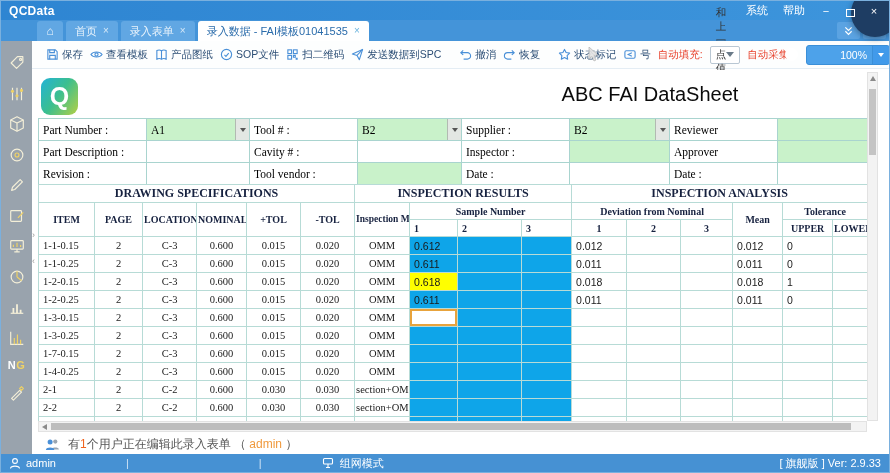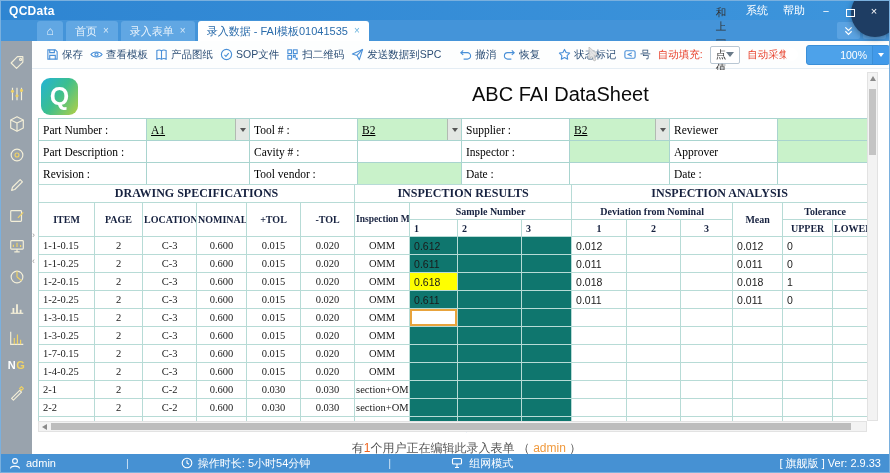--- a/index.html
+++ b/index.html
@@ -52,61 +52,61 @@
     font-size:10.5px;display:flex;align-items:center;padding-left:28px;}
   .zoombtn .zl{padding:0 5px;}
   .zoombtn .zc{padding:0 5px;border-left:1px solid #3a8fd8;height:100%;display:flex;align-items:center;background:#419aea;}
   .zoombtn .zc .caret{border-top-color:#fff;border-left-width:3.5px;border-right-width:3.5px;border-top-width:4px;}
   .ghost-cursor{position:absolute;left:556px;top:6px;opacity:.9;}
   
   .content{position:absolute;top:29px;left:0;right:0;bottom:0;background:#fff;}
   .logo{position:absolute;left:9px;top:8px;width:37px;height:37px;border-radius:9px;
     background:linear-gradient(125deg,#25b4cf 5%,#3cbf8e 48%,#a8ce4b 95%);
     display:flex;align-items:center;justify-content:center;color:#fff;font-size:25px;font-weight:bold;}
-  .sheet-title{position:absolute;left:440px;top:13px;width:356px;font-size:20px;color:#0a0a0a;}
+  .sheet-title{position:absolute;left:440px;top:13px;width:356px;text-align:center;font-size:20px;color:#0a0a0a;}
   table{border-collapse:collapse;table-layout:fixed;}
   .form-grid{position:absolute;left:6px;top:48px;width:829px;}
   .form-grid td{border:1px solid #a9d4cf;height:22px;font-family:"Liberation Serif","DejaVu Serif",serif;
     font-size:11.5px;color:#000;padding:0 0 0 4px;overflow:hidden;white-space:nowrap;}
   .fgreen{background:#c9f2ca;}
-  .fdd{position:relative;padding-right:15px;text-decoration:underline;}
+  .fdd{position:relative;padding-right:15px;}
   .ddbox{position:absolute;right:0;top:0;bottom:0;width:14px;background:#e3e7e3;border-left:1px solid #b2bab2;
     display:flex;align-items:center;justify-content:center;}
   .ddbox .caret{border-top-color:#555;border-left-width:3.5px;border-right-width:3.5px;border-top-width:4px;}
   
   .grid-wrap{position:absolute;left:6px;top:114px;width:829px;height:237px;overflow:hidden;}
   .grid{width:829px;}
   .grid th,.grid td{border:1px solid #b7dbd6;overflow:hidden;white-space:nowrap;}
   .grid th{font-family:"Liberation Serif","DejaVu Serif",serif;font-weight:bold;color:#16213f;background:#fff;}
   .gh-group{height:16px;font-size:12px;}
   .gh-sub{height:17px;font-size:10px;}
   .gh-method{font-size:9.5px;line-height:1.05;white-space:normal;}
   .gh-num{text-align:left;padding-left:4px;font-family:"Liberation Sans",sans-serif;font-weight:bold;font-size:10px;}
   .grid td{height:18px;font-size:10.5px;color:#1a1a1a;}
   .c-spec{font-family:"Liberation Serif","DejaVu Serif",serif;text-align:center;}
   .c-item{text-align:left;padding-left:4px;}
   .c-method{font-size:9.5px;}
-  .c-sample{background:#0f766e;font-family:"Liberation Sans",sans-serif;text-align:left;padding-left:4px;}
+  .c-sample{background:#0ea5e9;font-family:"Liberation Sans",sans-serif;text-align:left;padding-left:4px;}
   .c-data{font-family:"Liberation Sans",sans-serif;text-align:left;padding-left:4px;}
   .c-flag{color:#f25043;}
   .cell-alert{background:#ffff00;color:#e03020;}
   .cell-selected{background:#fff;box-shadow:inset 0 0 0 2px #e8a33c;}
   
   .v-scroll{position:absolute;left:835px;top:2px;width:11px;height:349px;background:#f3f3f3;border:1px solid #e2e2e2;}
   .v-arrow{height:11px;display:flex;align-items:center;justify-content:center;}
   .tri-up{width:0;height:0;border-left:3.5px solid transparent;border-right:3.5px solid transparent;border-bottom:5px solid #8a8a8a;}
   .v-thumb{position:absolute;left:1px;right:1px;top:16px;height:66px;background:#c4c4c4;}
   .h-scroll{position:absolute;left:6px;top:351px;width:829px;height:11px;background:#f3f3f3;border:1px solid #e2e2e2;display:flex;align-items:center;}
   .h-arrow{width:11px;height:100%;display:flex;align-items:center;justify-content:center;}
   .tri-left{width:0;height:0;border-top:3.5px solid transparent;border-bottom:3.5px solid transparent;border-right:5px solid #8a8a8a;}
   .h-thumb{height:7px;background:#bdbdbd;flex:0 0 800px;margin-left:1px;}
   .splitter{position:absolute;left:0;top:160px;width:6px;display:flex;flex-direction:column;gap:16px;color:#9a9a9a;font-size:9px;line-height:10px;}
   
   .notice{position:absolute;left:0;right:0;top:362px;height:25px;display:flex;align-items:center;gap:7px;
-    padding-left:12px;font-size:12px;color:#555;flex-direction:column;}
+    padding-left:12px;font-size:12px;color:#555;}
   .o1{color:#f0641e;} .o2{color:#f09a3e;}
   
   .statusbar{position:absolute;left:0;right:0;bottom:0;height:18px;background:#4691d3;color:#fff;
     font-size:11px;display:flex;align-items:center;padding:0 8px;}
   .sb-item{display:flex;align-items:center;gap:5px;white-space:nowrap;}
   .sb-sep{opacity:.75;margin:0 0;}
   .sp1{margin:0 52px 0 70px;} .sp2{margin:0 60px 0 78px;}
   .sb-ver{margin-left:auto;}
   svg{display:block;}
 </style>
@@ -652,27 +652,20 @@
 
   <div class="statusbar">
     <span class="sb-item">
       <svg width="12" height="13" viewBox="0 0 12 13" fill="none" stroke="#fff" stroke-width="1.1">
           <circle cx="6" cy="4" r="2.4"></circle>
           <path d="M1.5 11.5c.5-3.2 8.5-3.2 9 0"></path>
         </svg>
       <span>admin</span>
     </span>
     <span class="sb-sep sp1">|</span>
-    <span class="sb-item">
-      <svg width="12" height="12" viewBox="0 0 12 12" fill="none" stroke="#fff" stroke-width="1.1">
-          <circle cx="6" cy="6" r="4.8"></circle>
-          <path d="M6 3.3V6l2 1.2"></path>
-        </svg>
-      <span>操作时长: 5小时54分钟</span>
-    </span>
     <span class="sb-sep sp2">|</span>
     <span class="sb-item">
       <svg width="13" height="12" viewBox="0 0 13 12" fill="none" stroke="#fff" stroke-width="1.1">
           <rect x="1.5" y="1.5" width="9" height="5.5" rx="1"></rect>
           <path d="M4 10.5h4M6 7v3.5"></path>
         </svg>
       <span>组网模式</span>
     </span>
     <span class="sb-ver">[ 旗舰版 ] Ver: 2.9.33</span>
   </div>

